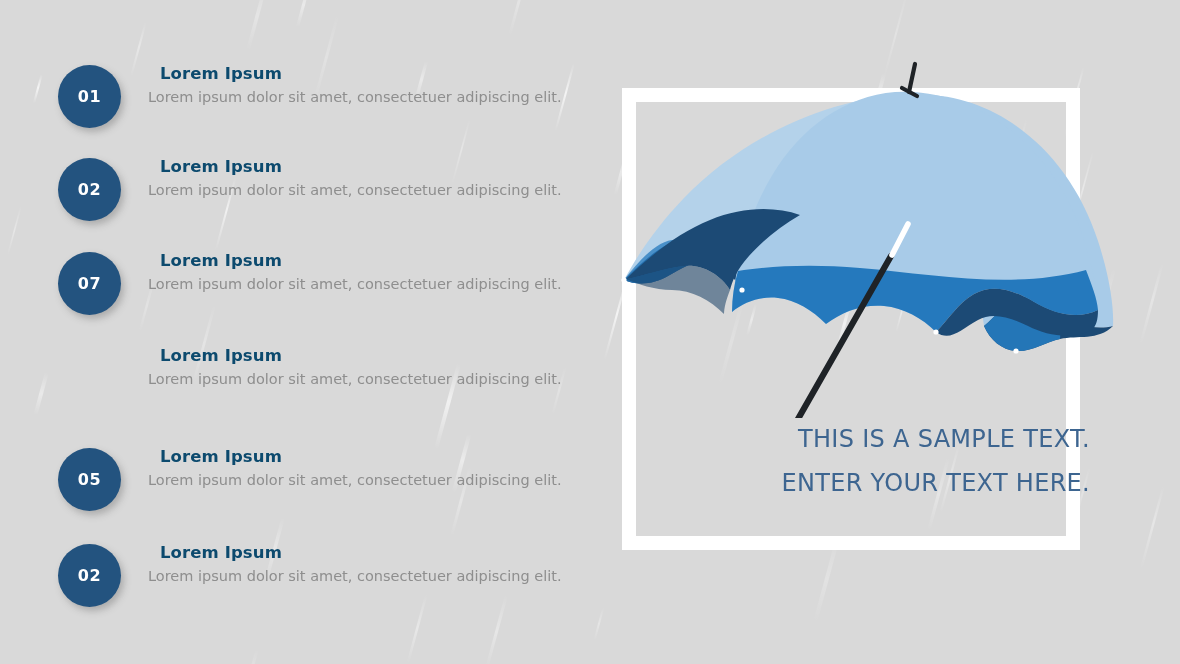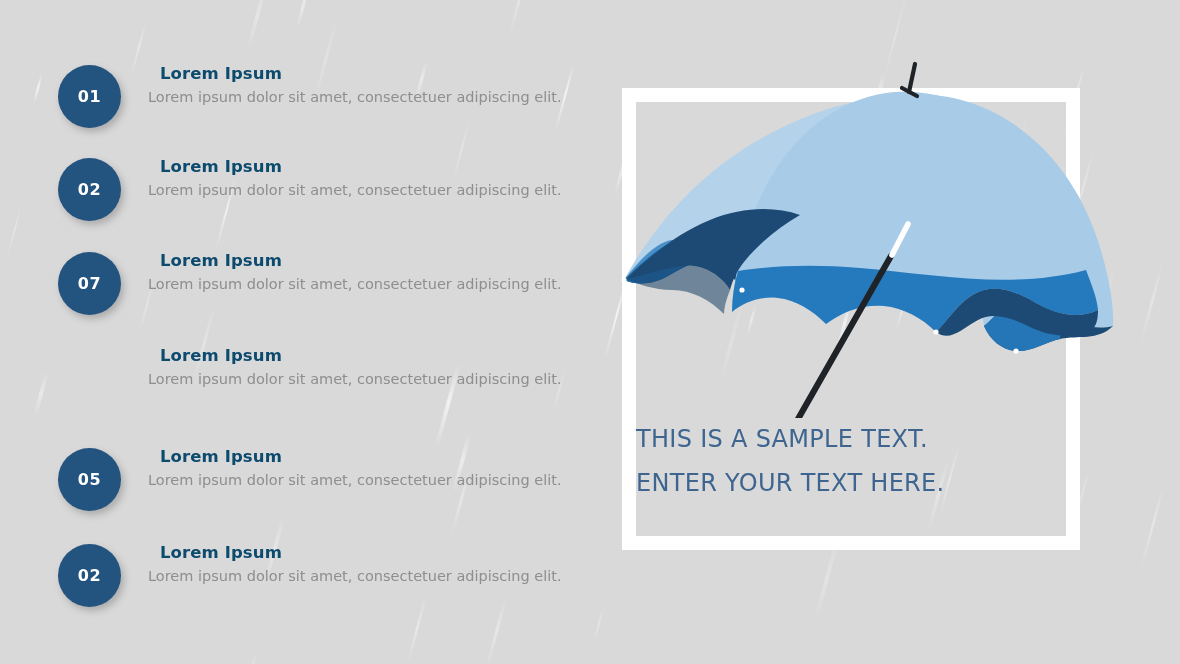--- a/index.html
+++ b/index.html
@@ -42,21 +42,21 @@
   #panel{position:absolute;left:622px;top:88px;width:458px;height:462px;}
   #frame{
     position:absolute;left:0;top:0;width:458px;height:462px;
     border:14px solid #ffffff;box-sizing:border-box;
   }
   #umbrella-wrap{
     position:absolute;left:-30px;top:-30px;width:530px;height:360px;
     pointer-events:none;
   }
   #caption{
-    position:absolute;left:14px;top:330px;width:454px;text-align:left;
+    position:absolute;left:14px;top:330px;width:454px;text-align:right;
     color:#3d6590;
   }
   .cap-line{
     font-size:24px;line-height:1.82;letter-spacing:.3px;white-space:nowrap;
     font-family:"DejaVu Sans","Liberation Sans",sans-serif;font-weight:normal;
   }
 </style>
 </head>
 <body>
 

